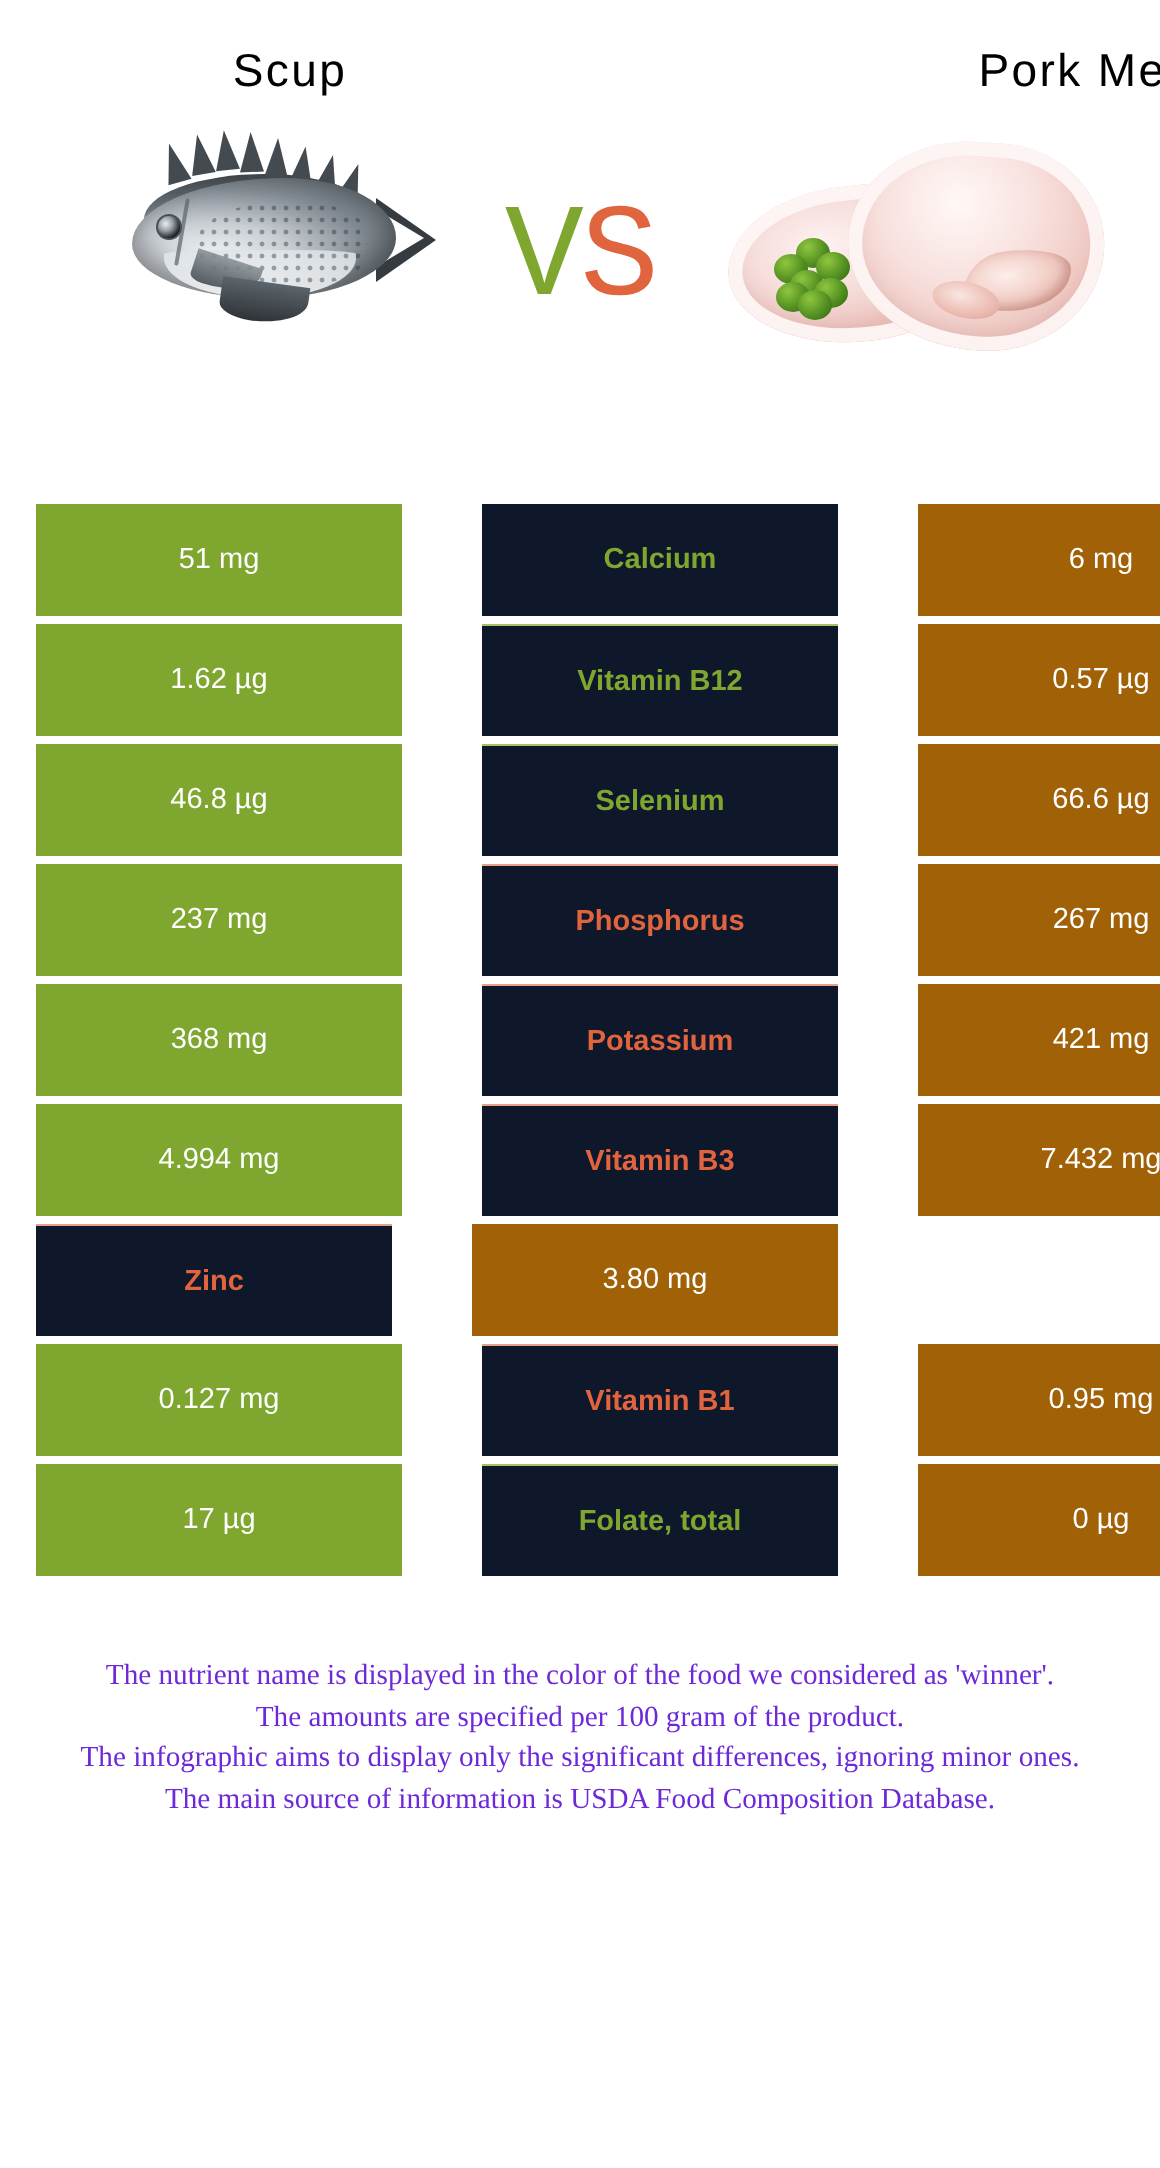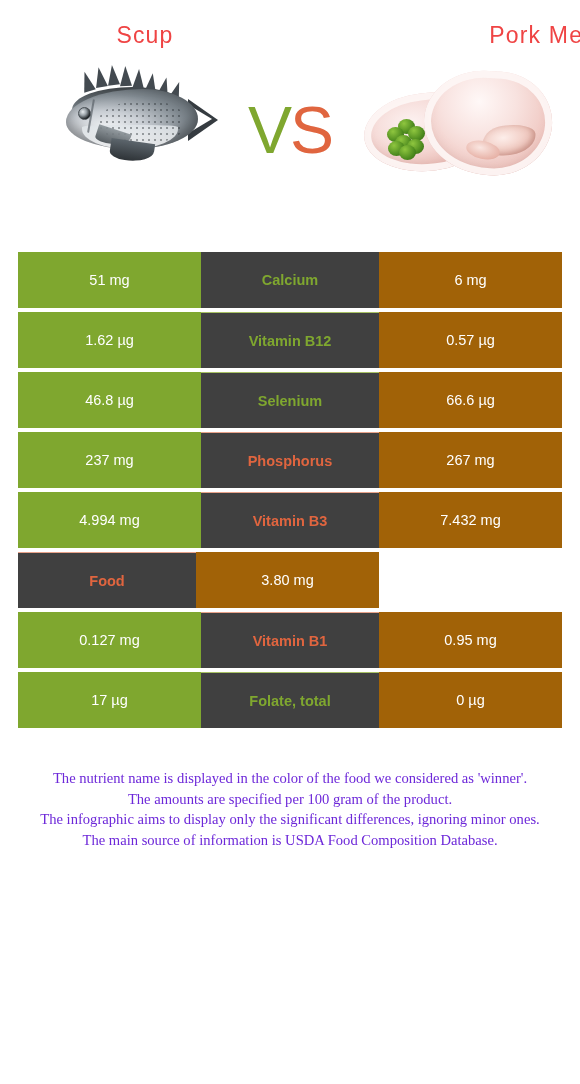--- a/index.html
+++ b/index.html
@@ -24,42 +24,42 @@
   .titles {
     display: flex;
     padding-top: 22px;
   }
   .title {
     flex: 0 0 50%;
     text-align: center;
     font-size: 23px;
     font-weight: 300;
     letter-spacing: 1.2px;
-    color: #ef4444;
+    color: #000000;
     font-family: "Liberation Sans", sans-serif;
   }
   .title-left  { padding-right: 70px; }
   .title-right { padding-left: 42px; }
 
   .hero {
     position: relative;
     height: 175px;
   }
 
   
   .vs {
     position: absolute;
     left: 50%;
     top: 48px;
     transform: translateX(-50%);
     font-size: 66px;
     font-weight: 400;
     letter-spacing: -2px;
     line-height: 1;
-    font-family: Liberation Sans, sans-serif;
+    font-family: Liberation Mono, monospace;
     z-index: 5;
     white-space: nowrap;
   }
   .vs .v { color: #7FA72F; }
   .vs .s { color: #E0653F; }
 
   
   .fish-wrap {
     position: absolute;
     left: 52px;
@@ -229,36 +229,37 @@
   
   .table {
     margin: 0 18px;
     width: 544px;
     box-sizing: border-box;
   }
   .row {
     display: flex;
     height: 56px;
     margin-bottom: 4px;
+    gap: 40px;
   }
   .cell {
     display: flex;
     align-items: center;
     justify-content: center;
     font-size: 14.5px;
     box-sizing: border-box;
   }
   .cell-left {
     flex: 0 0 183px;
     background: #7FA72F;
     color: #ffffff;
   }
   .cell-mid {
     flex: 0 0 178px;
-    background: #404040;
+    background: #0f172a;
     font-size: 14.5px;
     font-weight: 600;
   }
   .cell-mid.win-left  { color: #7FA72F; border-top: 1px solid #a7c163; }
   .cell-mid.win-right { color: #E0653F; border-top: 1px solid #e8a289; }
   .row:first-child .cell-mid { border-top: none; }
   .cell-right {
     flex: 0 0 183px;
     background: #a16207;
     color: #ffffff;
@@ -351,29 +352,34 @@
     <div class="cell cell-mid win-left">Selenium</div>
     <div class="cell cell-right">66.6 µg</div>
   </div>
 
   <div class="row">
     <div class="cell cell-left">237 mg</div>
     <div class="cell cell-mid win-right">Phosphorus</div>
     <div class="cell cell-right">267 mg</div>
   </div>
 
+  <div class="row">
+    <div class="cell cell-left">368 mg</div>
+    <div class="cell cell-mid win-right">Potassium</div>
+    <div class="cell cell-right">421 mg</div>
+  </div>
 
   <div class="row">
     <div class="cell cell-left">4.994 mg</div>
     <div class="cell cell-mid win-right">Vitamin B3</div>
     <div class="cell cell-right">7.432 mg</div>
   </div>
 
   <div class="row">
-    <div class="cell cell-mid win-right">Food</div>
+    <div class="cell cell-mid win-right">Zinc</div>
     <div class="cell cell-right">3.80 mg</div>
   </div>
 
   <div class="row">
     <div class="cell cell-left">0.127 mg</div>
     <div class="cell cell-mid win-right">Vitamin B1</div>
     <div class="cell cell-right">0.95 mg</div>
   </div>
 
   <div class="row">

